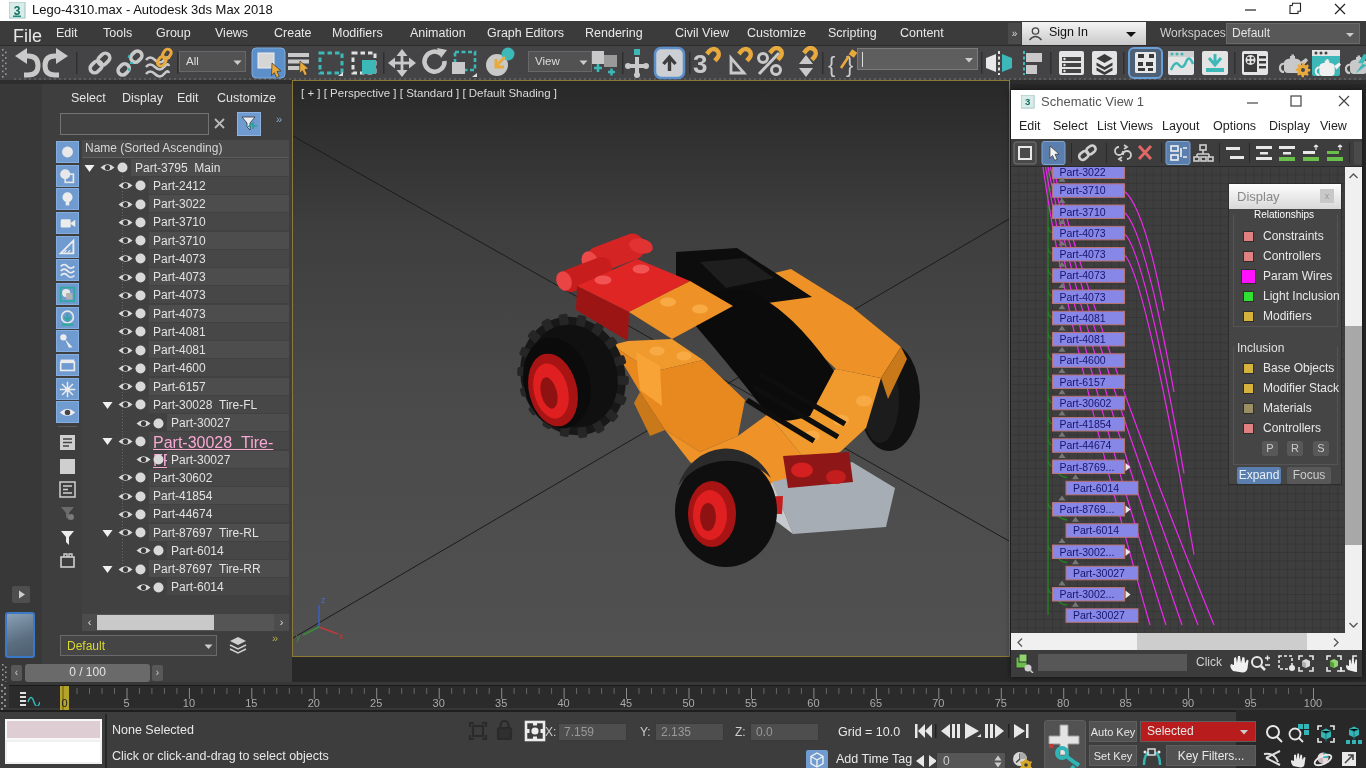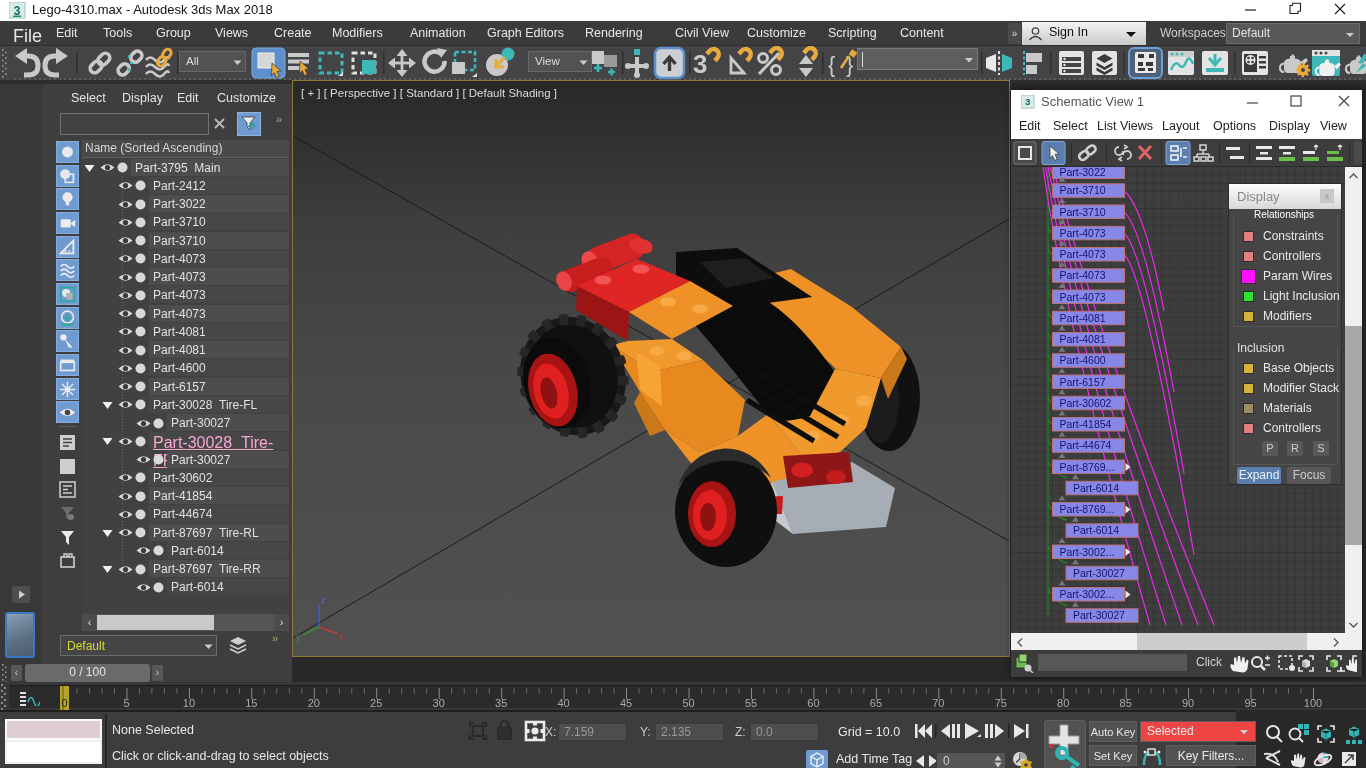--- a/index.html
+++ b/index.html
@@ -1586,21 +1586,21 @@
       </svg>
       <div class="abs" style="left:1044px;top:8px;width:42px;height:50px;background:#525252;border:1px solid #5e5e5e;border-radius:3px;">
 <svg width="40" height="48" viewBox="0 0 40 48">
           <path d="M15 4 h8 v11 h11 v8 h-11 v11 h-8 v-11 h-11 v-8 h11 z" fill="#e4e4e4" stroke="#9a9a9a"></path>
           <rect x="4" y="23" width="4" height="4" fill="#c03a3a"></rect>
           <circle cx="17" cy="32" r="5" fill="none" stroke="#2fb5b5" stroke-width="4"></circle>
           <path d="M21 35 l12 9 m-4 1 l-2.5 3.5 m7 -7 l-2.5 3.5" stroke="#2fb5b5" stroke-width="4" fill="none"></path>
         </svg></div>
       <div class="abs" style="left:1089px;top:9px;width:48px;height:21px;background:#525252;border:1px solid #5e5e5e;color:#e8e8e8;font-size:11px;text-align:center;line-height:20px;">Auto Key</div>
       <div class="abs" style="left:1089px;top:33px;width:48px;height:21px;background:#525252;border:1px solid #5e5e5e;color:#e8e8e8;font-size:11px;text-align:center;line-height:20px;">Set Key</div>
-      <div class="abs" style="left:1140px;top:9px;width:116px;height:21px;background:#ef4444;border:1px solid #5e5e5e;">
+      <div class="abs" style="left:1140px;top:9px;width:116px;height:21px;background:#b91c1c;border:1px solid #5e5e5e;">
 <div class="abs" style="left:6px;top:2px;font-size:12px;color:#e8e8e8;">Selected</div>
 <svg class="abs" style="left:98px;top:7px" width="10" height="7">
           <path d="M1 1 l4 4.5 4 -4.5 z" fill="#ccc"></path>
         </svg>
       </div>
       <svg class="abs" style="left:1141px;top:35px" width="22" height="20" viewBox="0 0 22 20">
         <path d="M3 18 q0 -10 5 -13 m6 0 q5 3 5 13" stroke="#35b5b5" stroke-width="2.5" fill="none"></path>
         <rect x="7" y="2" width="7" height="6" fill="none" stroke="#e8e8e8" stroke-width="1.4"></rect>
         <circle cx="4" cy="5" r="1.5" fill="#e8e8e8"></circle>
         <circle cx="18" cy="5" r="1.5" fill="#e8e8e8"></circle>

